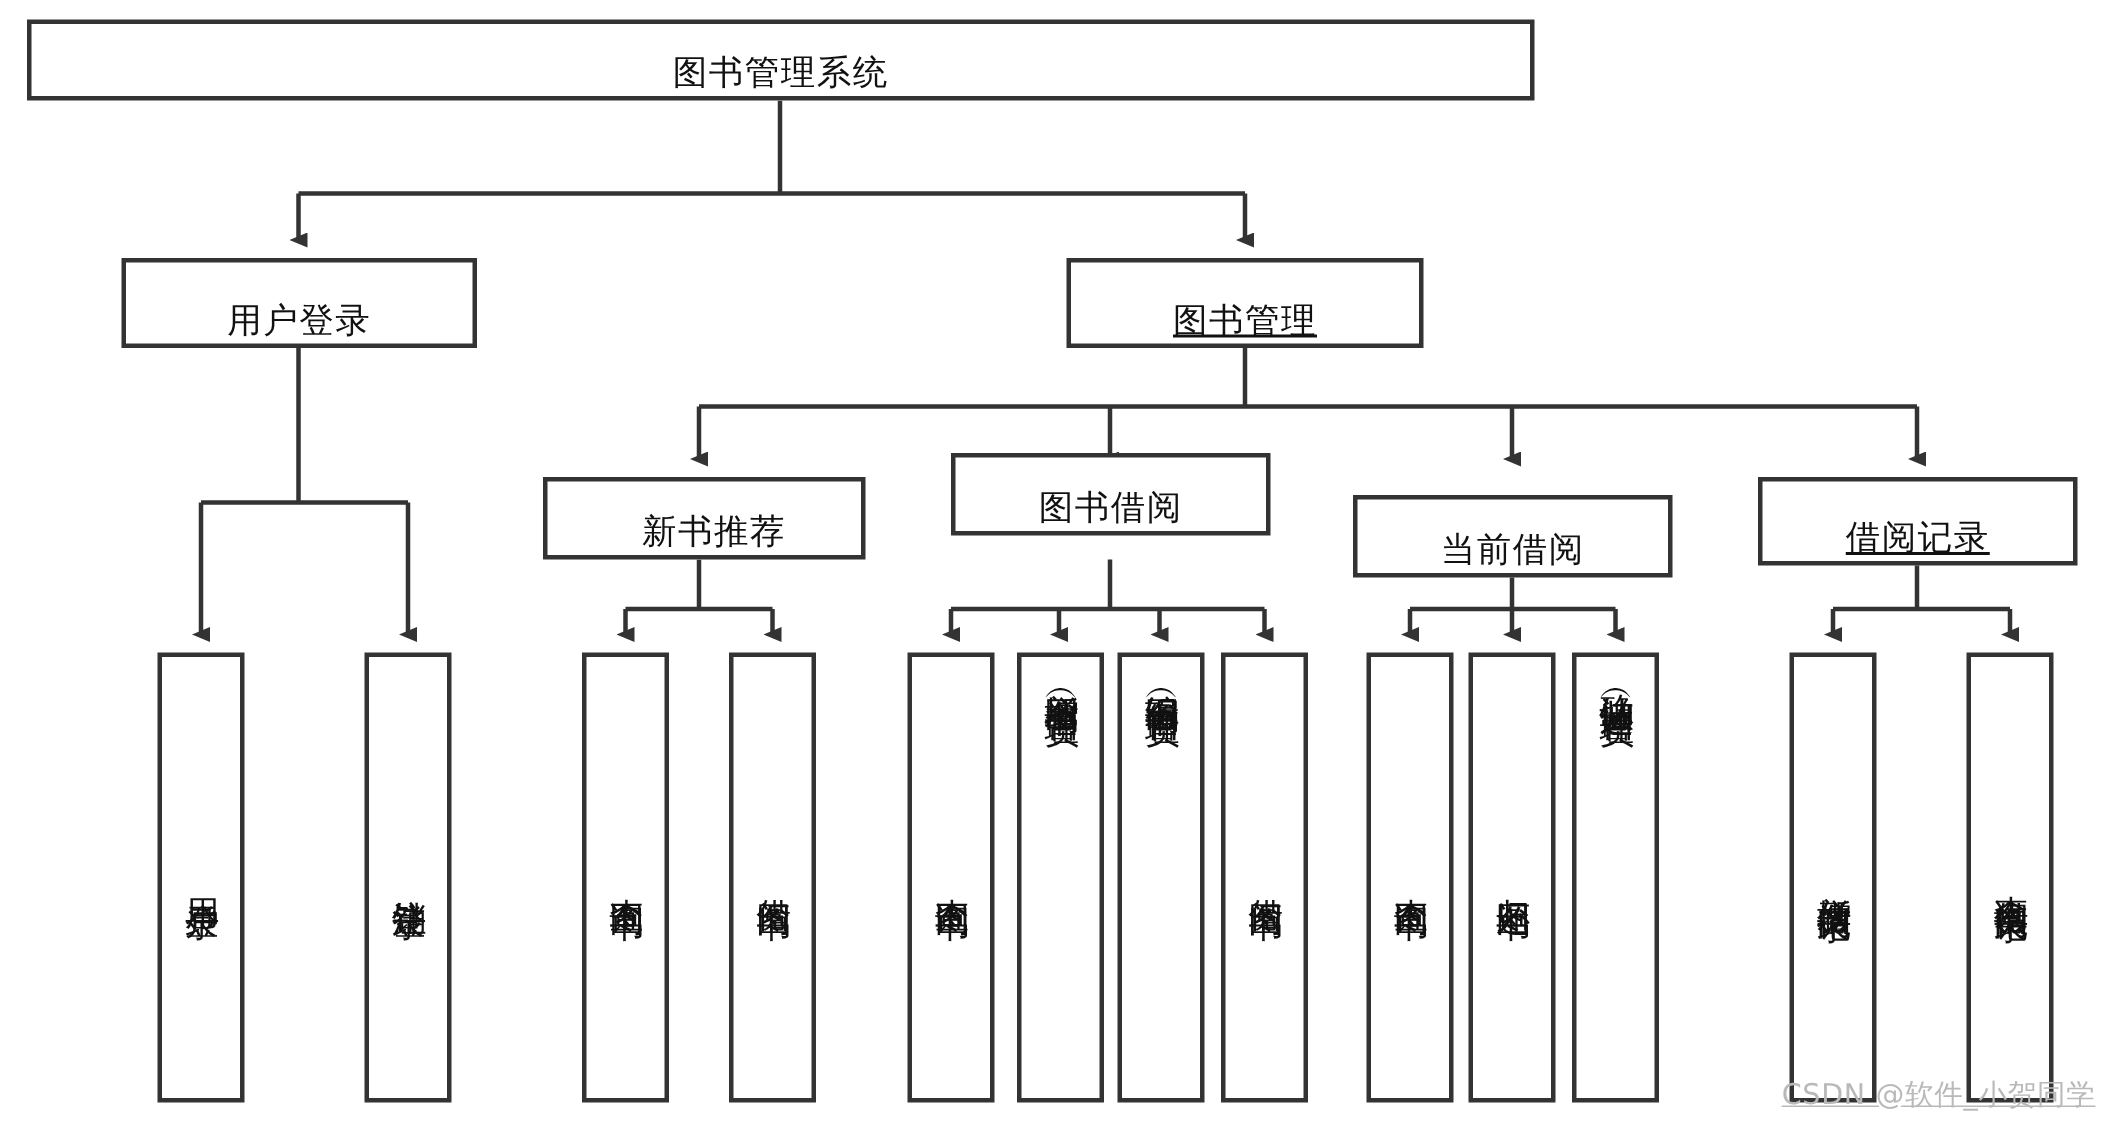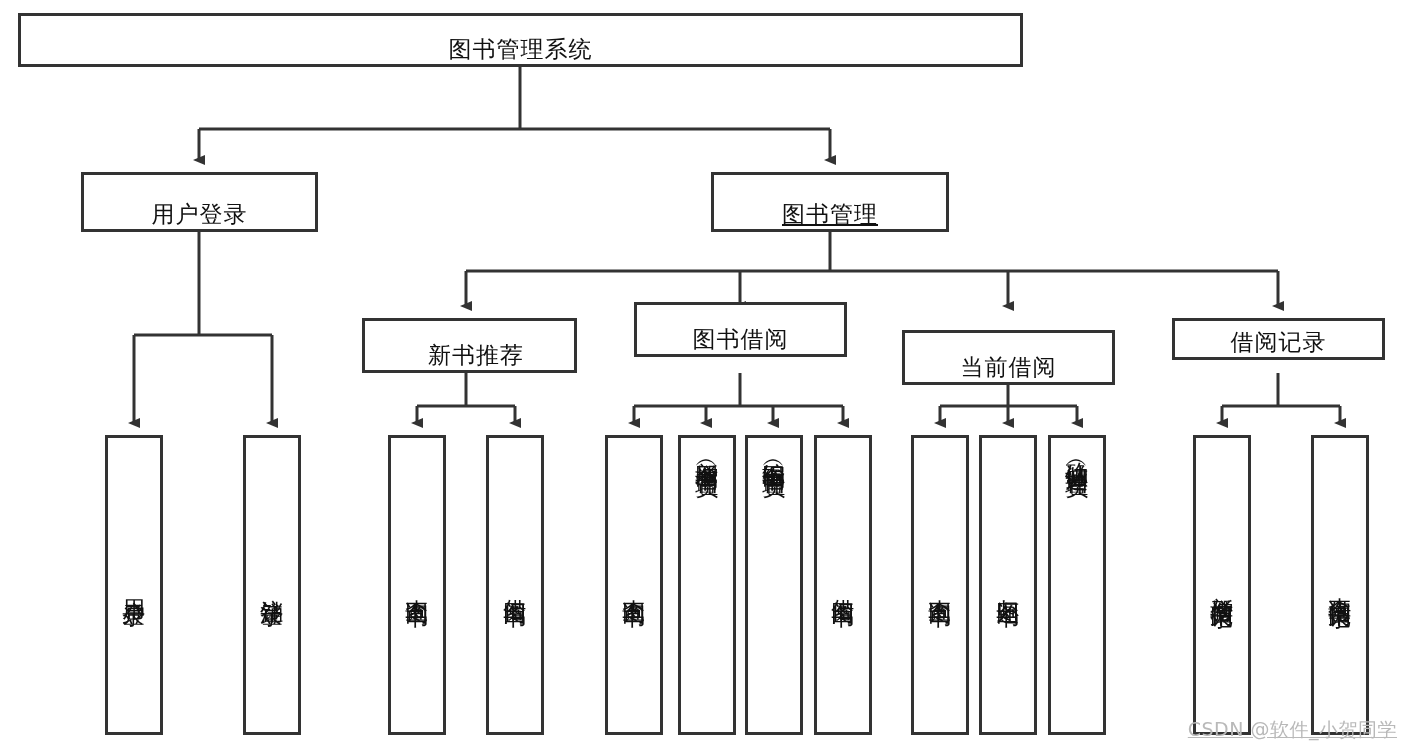--- a/index.html
+++ b/index.html
@@ -141,21 +141,21 @@
 
   <div class="node h" style="left:362px; top:318px; width:215px; height:55px;padding-left:13px;">
     <span>新书推荐</span>
   </div>
   <div class="node h" style="left:634px; top:302px; width:213px; height:55px;">
     <span>图书借阅</span>
   </div>
   <div class="node h" style="left:902px; top:318px; width:213px; height:55px;margin-top:12px;">
     <span>当前借阅</span>
   </div>
-  <div class="node h" style="left:1172px; top:318px; width:213px; height:42px;">
+  <div class="node h" style="left:1172px; top:318px; width:213px; height:59px;text-decoration:underline;">
     <span>借阅记录</span>
   </div>
 
   <div class="node v align-mid" style="left:105px; top:435px; width:58px; height:300px;">
     <span class="vtext">用户登录</span>
   </div>
   <div class="node v align-mid" style="left:243px; top:435px; width:58px; height:300px;">
     <span class="vtext">注销登录</span>
   </div>
 

